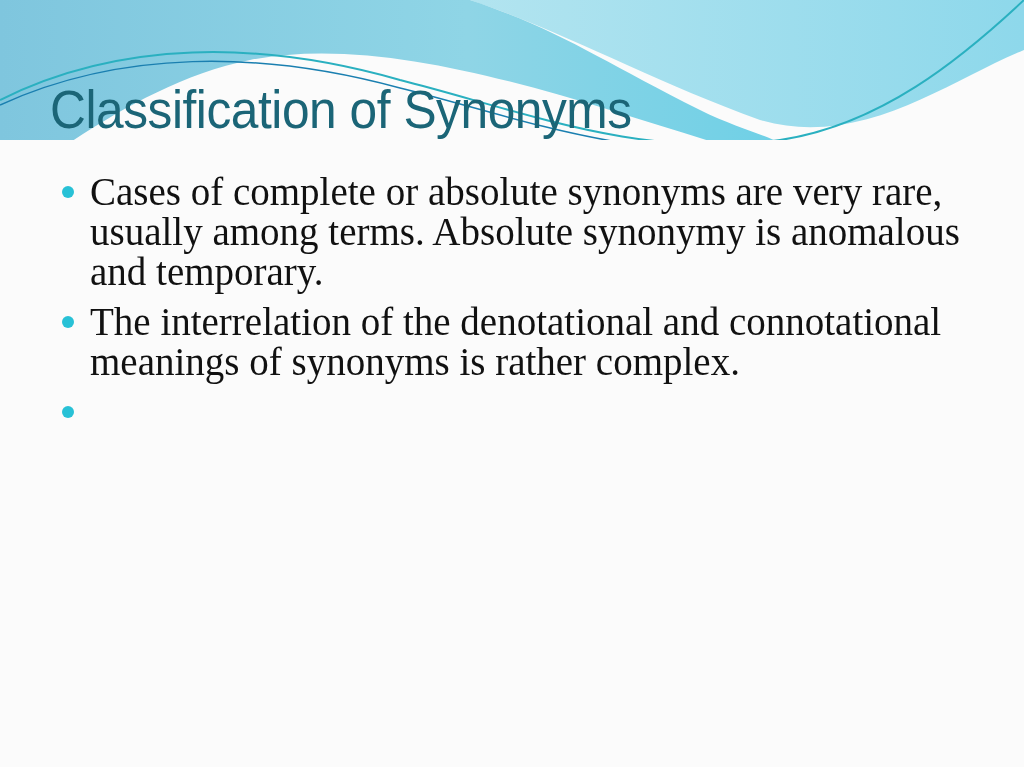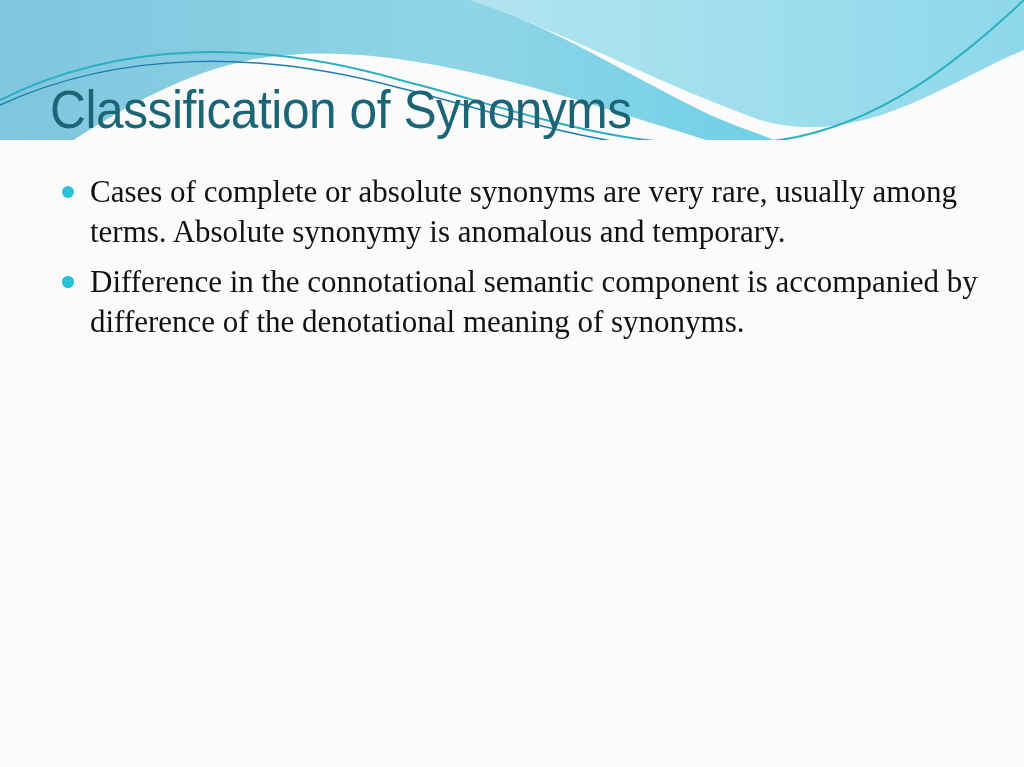--- a/index.html
+++ b/index.html
@@ -1,20 +1,20 @@
 <!DOCTYPE html>
 <html><head>
 <meta charset="utf-8">
 <style>
   html, body { margin: 0; padding: 0; }
   body { width: 1024px; height: 767px; overflow: hidden; background: #fbfbfb; position: relative; font-family: "Liberation Serif", "DejaVu Serif", serif; }
   .waves { position: absolute; left: 0; top: 0; width: 1024px; height: 140px; }
   .title { position: absolute; left: 50px; top: 78px; margin: 0; font-family: "Liberation Sans", "DejaVu Sans", sans-serif; font-weight: normal; font-size: 54px; color: #1b6577; letter-spacing: -0.5px; transform: scaleX(0.92); transform-origin: left; }
   ul.bullets { position: absolute; left: 62px; top: 172px; width: 920px; margin: 0; padding: 0; list-style: none; }
-  ul.bullets li { position: relative; padding-left: 28px; font-size: 31px; line-height: 40px; color: #111; margin-bottom: 10px; }
+  ul.bullets li { position: relative; padding-left: 28px; font-size: 39px; line-height: 40px; color: #111; margin-bottom: 10px; }
   .dot { position: absolute; left: 0; top: 14px; width: 12px; height: 12px; border-radius: 50%; background: #28c1d6; }
 </style>
 </head>
 <body>
 
 <svg class="waves" viewBox="0 0 1024 140" preserveAspectRatio="none">
   <defs>
     <linearGradient id="g1" x1="0" y1="0" x2="1" y2="0">
       <stop offset="0" stop-color="#7fc6de"></stop>
       <stop offset="0.6" stop-color="#8fd5e6"></stop>
@@ -28,15 +28,15 @@
   <path d="M0,0 L470,0 C560,30 650,80 760,120 C860,150 950,80 1024,50 L1024,0 Z" fill="url(#g2)" opacity="0.7"></path>
   <path d="M0,0 L470,0 C560,30 600,60 700,110 C760,140 820,145 740,150 C600,110 400,30 250,60 C150,80 60,150 0,190 Z" fill="url(#g1)"></path>
   <path d="M0,100 C120,40 260,40 400,80 C520,110 640,160 780,140 C880,125 960,60 1024,0" fill="none" stroke="#2ab0c0" stroke-width="2"></path>
   <path d="M0,105 C120,50 260,50 400,88 C520,118 640,165 780,146" fill="none" stroke="#1a7fb0" stroke-width="1.5"></path>
 </svg>
 
 <h1 class="title">Classification of Synonyms</h1>
 
 <ul class="bullets">
   <li><span class="dot"></span><span>Cases of complete or absolute synonyms are very rare, usually among terms. Absolute synonymy is anomalous and temporary.</span></li>
+  <li><span class="dot"></span><span>The interrelation of the denotational and connotational meanings of synonyms is rather complex.</span></li>
   <li><span class="dot"></span></li>
-  <li><span class="dot"></span><span> Difference in the connotational semantic component is accompanied by difference of the denotational meaning of synonyms.</span></li>
 </ul>
 
 </body></html>

